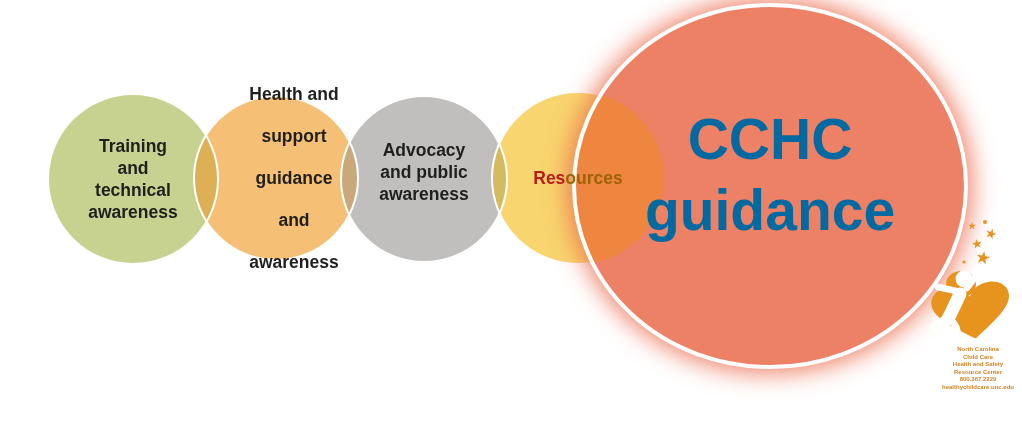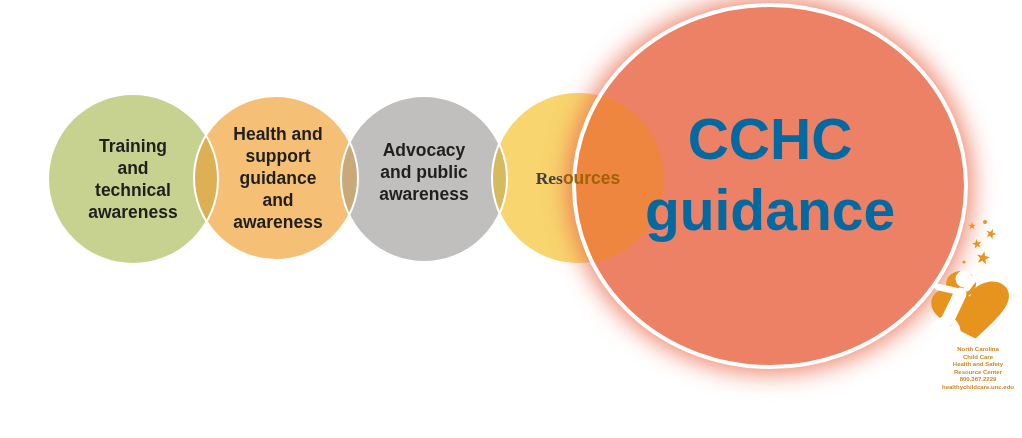--- a/index.html
+++ b/index.html
@@ -18,21 +18,21 @@
     position:absolute;left:574px;top:8px;width:392px;height:334px;
     display:flex;flex-direction:column;justify-content:center;align-items:center;
     font-weight:bold;color:#0369a1;font-size:57px;line-height:71px;letter-spacing:0;
     pointer-events:none;text-align:center;
   }
   .resources-label{
     position:absolute;left:492px;top:92px;width:172px;height:172px;
     display:flex;justify-content:center;align-items:center;
     font-weight:bold;font-size:17.5px;pointer-events:none;
   }
-  .res-start{color:#404040;font-family:Liberation Serif, serif;}
+  .res-start{color:#b91c1c;}
   .res-end{color:#a16207;}
   .logo-text{
     position:absolute;left:918px;top:346px;width:120px;
     text-align:center;font-weight:bold;font-size:6px;line-height:7.6px;color:#cf8426;
     pointer-events:none;
   }
   .logo-text div{white-space:nowrap;}
 </style>
 </head>
 <body>
@@ -107,21 +107,21 @@
     </g>
   </svg>
 
   <div class="circle-label" style="left:48px;top:94px;width:170px;height:170px;text-align:right;">
     <span>Training</span>
     <span>and</span>
     <span>technical</span>
     <span>awareness</span>
   </div>
 
-  <div class="circle-label" style="left:196px;top:96px;width:164px;height:164px;">
+  <div class="circle-label" style="left:212px;top:96px;width:164px;height:164px;gap:20px;">
     <span>Health and</span>
     <span>support</span>
     <span>guidance</span>
     <span>and</span>
     <span>awareness</span>
   </div>
 
   <div class="circle-label" style="left:341px;top:89px;width:166px;height:166px;">
     <span>Advocacy</span>
     <span>and public</span>

